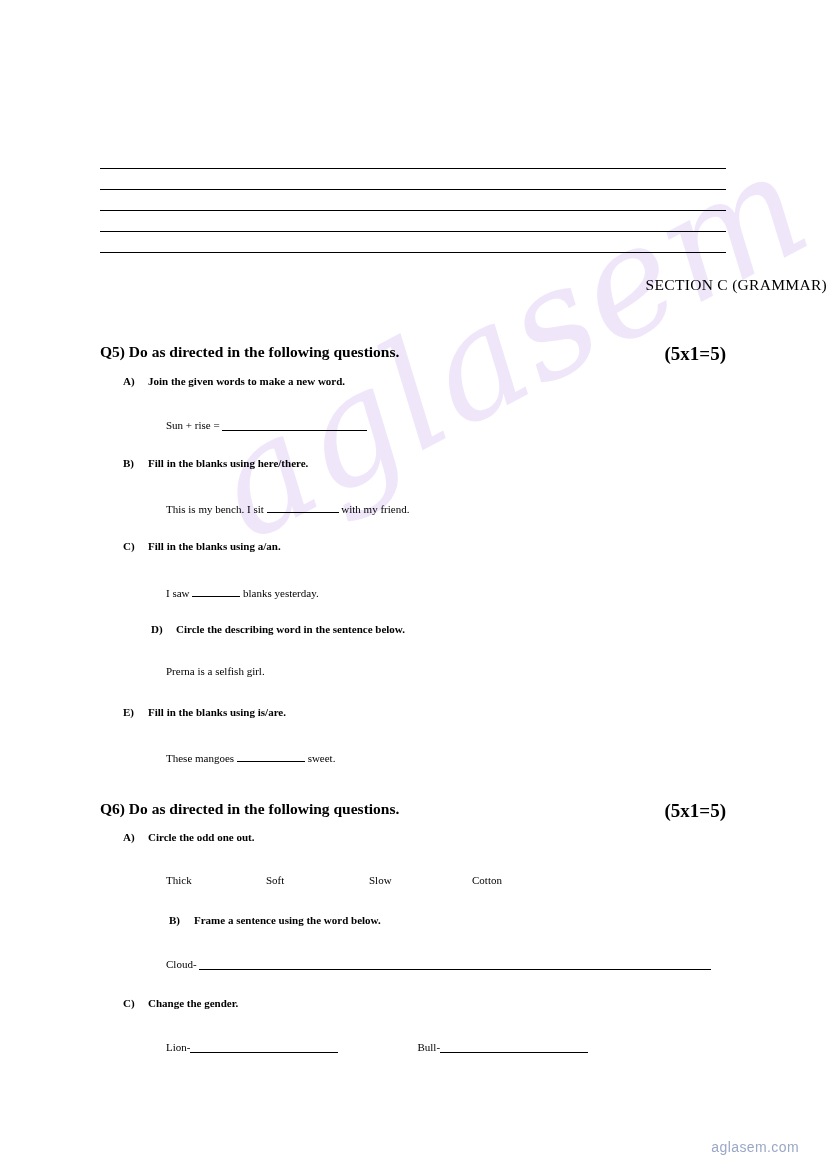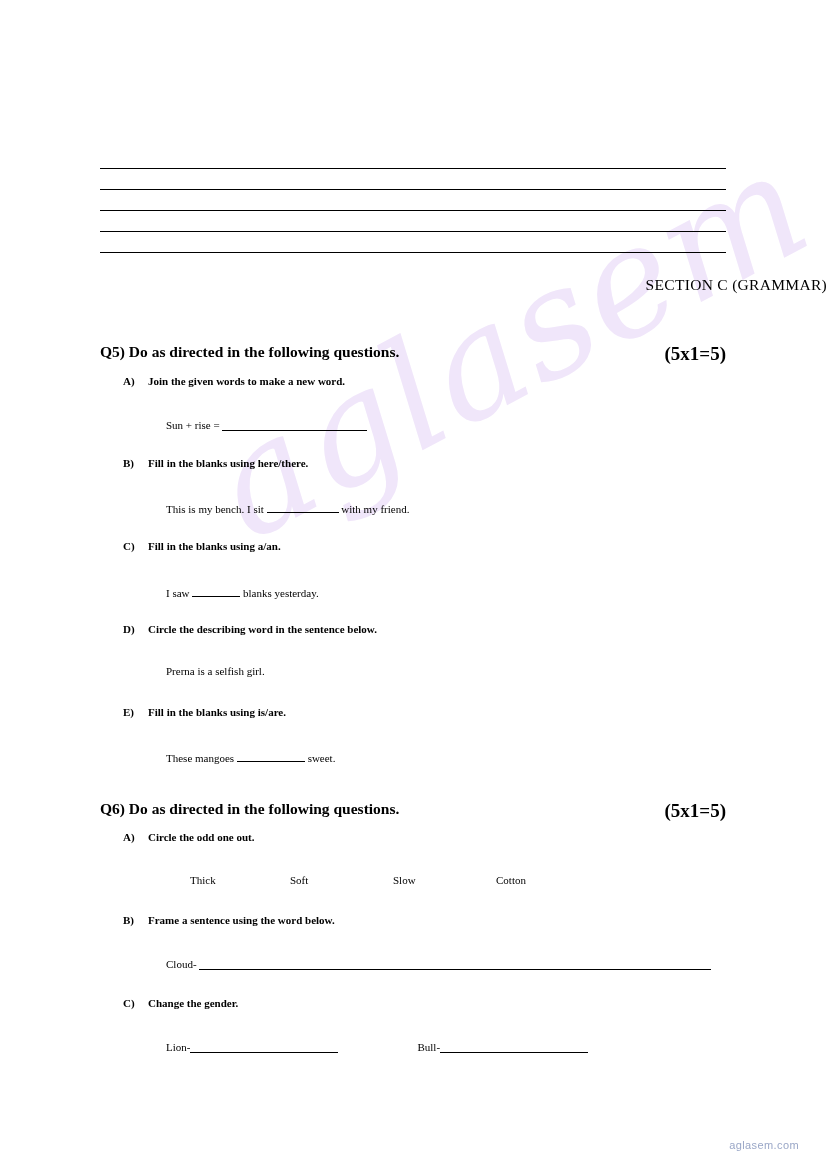--- a/index.html
+++ b/index.html
@@ -138,36 +138,36 @@
   .blank-gender {
     display: inline-block;
     border-bottom: 1px solid #000;
     width: 148px;
     height: 13px;
     vertical-align: -2px;
   }
   .odd-words span {
     display: inline-block;
   }
-  .odd-w1 { width: 100px; margin-left: 24px; }
+  .odd-w1 { width: 100px; }
   .odd-w2 { width: 103px; }
   .odd-w3 { width: 103px; }
 
   .gender-pair .g2 {
     display: inline-block;
     margin-left: 79px;
   }
 
   
   .footer-credit {
     position: absolute;
     right: 28px;
     top: 1139px;
     font-family: "Liberation Sans", sans-serif;
-    font-size: 11px;
+    font-size: 14px;
     color: #9aa7c7;
     letter-spacing: .4px;
   }
 </style>
 </head>
 <body>
 
 <div class="page">
 
   <div class="watermark">
@@ -211,21 +211,21 @@
 
     <div class="part" style="top:540px;">
       <span class="plabel">C)</span><span>Fill in the blanks using a/an.</span>
     </div>
     <div class="sub" style="top:583px;">
       <span>I saw</span>
       <span class="blank-short"></span>
       <span>blanks yesterday.</span>
     </div>
 
-    <div class="part" style="top:623px;">
+    <div class="part" style="top:623px;margin-left:28px;">
       <span class="plabel">D)</span><span>Circle the describing word in the sentence below.</span>
     </div>
     <div class="sub" style="top:665px;">Prerna is a selfish girl.</div>
 
     <div class="part" style="top:706px;">
       <span class="plabel">E)</span><span>Fill in the blanks using is/are.</span>
     </div>
     <div class="sub" style="top:748px;">
       <span>These mangoes</span>
       <span class="blank-med2"></span>
@@ -238,21 +238,21 @@
       <span class="marks">(5x1=5)</span>
     </div>
 
     <div class="part" style="top:831px;">
       <span class="plabel">A)</span><span>Circle the odd one out.</span>
     </div>
     <div class="sub odd-words" style="top:874px;">
       <span class="odd-w1">Thick</span><span class="odd-w2">Soft</span><span class="odd-w3">Slow</span><span>Cotton</span>
     </div>
 
-    <div class="part" style="top:914px;">
+    <div class="part" style="top:914px;margin-left:46px;">
       <span class="plabel">B)</span><span>Frame a sentence using the word below.</span>
     </div>
     <div class="sub" style="top:956px;">
       <span>Cloud-</span>
       <span class="blank-full"></span>
     </div>
 
     <div class="part" style="top:997px;">
       <span class="plabel">C)</span><span>Change the gender.</span>
     </div>

